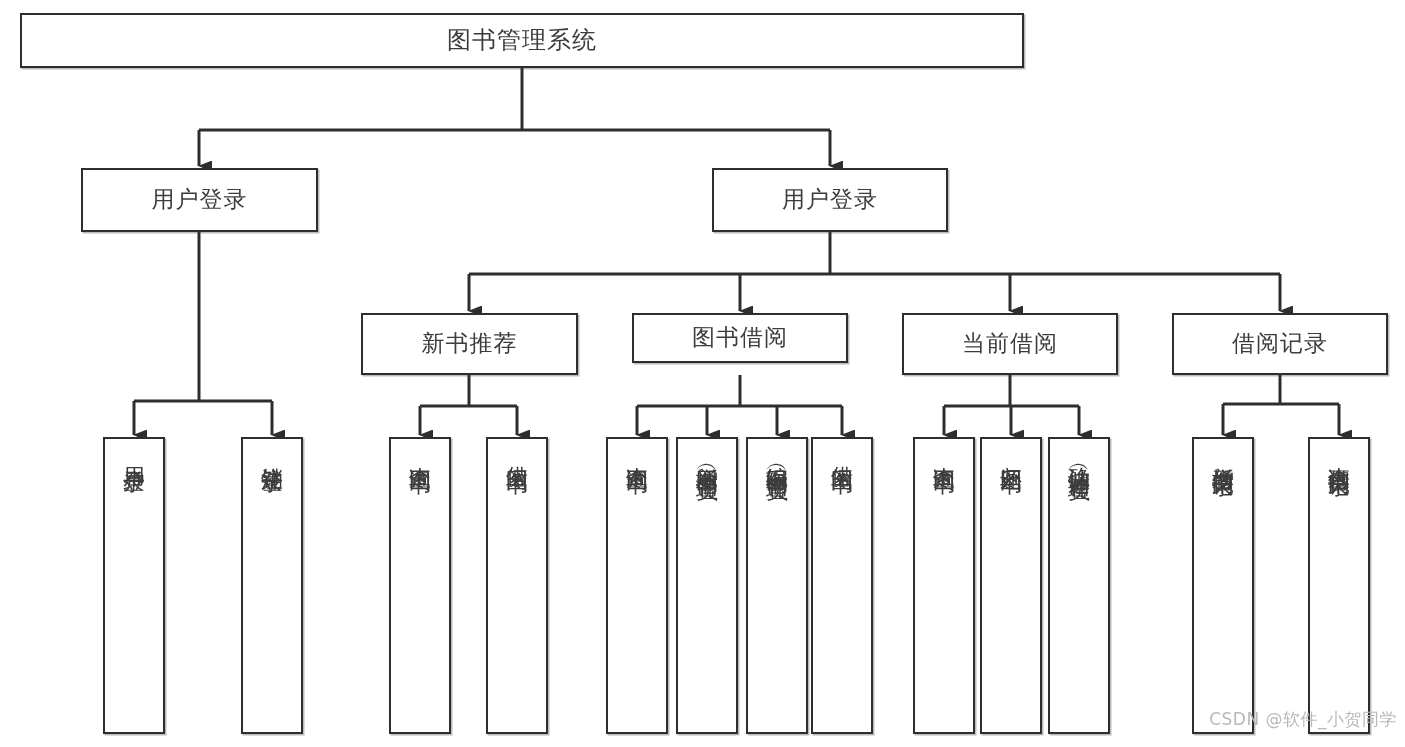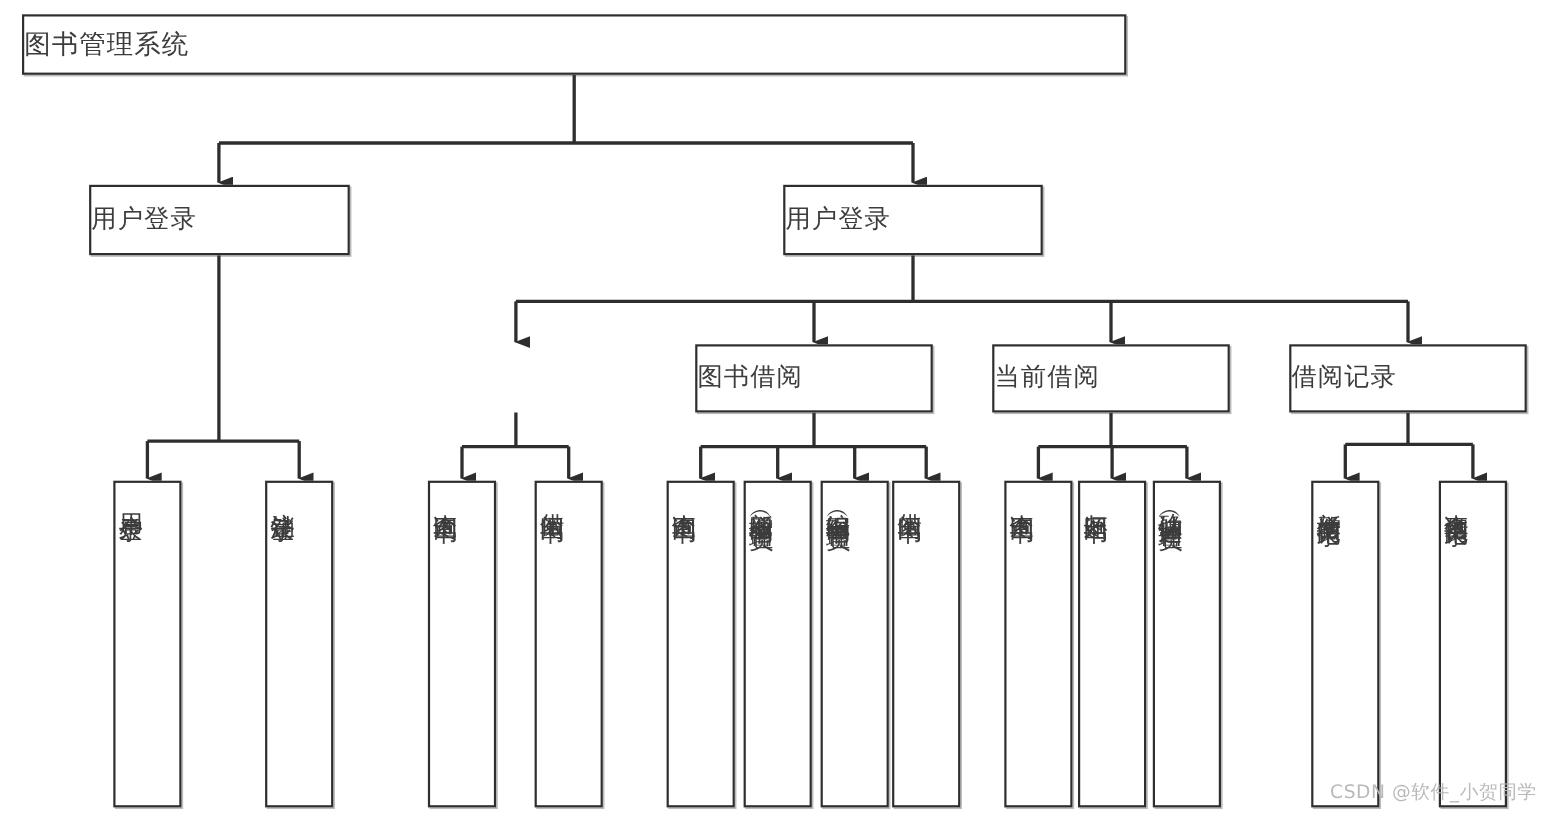--- a/index.html
+++ b/index.html
@@ -24,21 +24,21 @@
     width: 1405px;
     height: 747px;
   }
   .node {
     position: absolute;
     box-sizing: border-box;
     border: 2px solid #2e2e2e;
     background: #ffffff;
     display: flex;
     align-items: center;
-    justify-content: flex-start;
+    justify-content: center;
     color: #3c3c3c;
     box-shadow: 1.5px 1.5px 0 rgba(60,60,60,0.35);
   }
   .node.h {
     font-size: 23px;
     letter-spacing: 1px;
     line-height: 1.2;
   }
   .node.root {
     font-size: 24px;
@@ -126,21 +126,24 @@
     <span>图书管理系统</span>
   </div>
 
   <div class="node h" style="left:81px; top:168px; width:237px; height:64px;">
     <span>用户登录</span>
   </div>
   <div class="node h" style="left:712px; top:168px; width:236px; height:64px;">
     <span>用户登录</span>
   </div>
 
-  <div class="node h" style="left:632px; top:313px; width:216px; height:62px;">
+  <div class="node h" style="left:361px; top:313px; width:217px; height:62px;">
+    <span>新书推荐</span>
+  </div>
+  <div class="node h" style="left:632px; top:313px; width:216px; height:50px;">
     <span>图书借阅</span>
   </div>
   <div class="node h" style="left:1172px; top:313px; width:216px; height:62px;">
     <span>借阅记录</span>
   </div>
   <div class="node h" style="left:902px; top:313px; width:216px; height:62px;">
     <span>当前借阅</span>
   </div>
 
   <div class="node v" style="left:103px; top:437px; width:62px; height:297px;">

